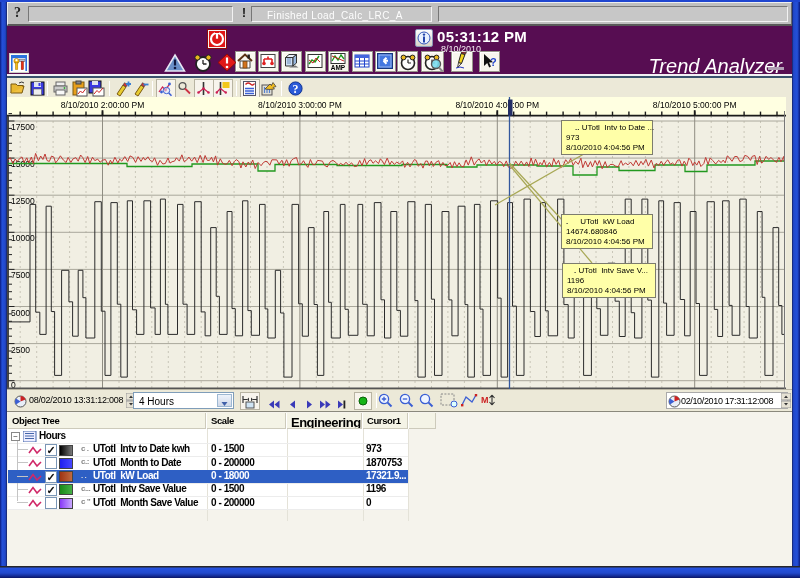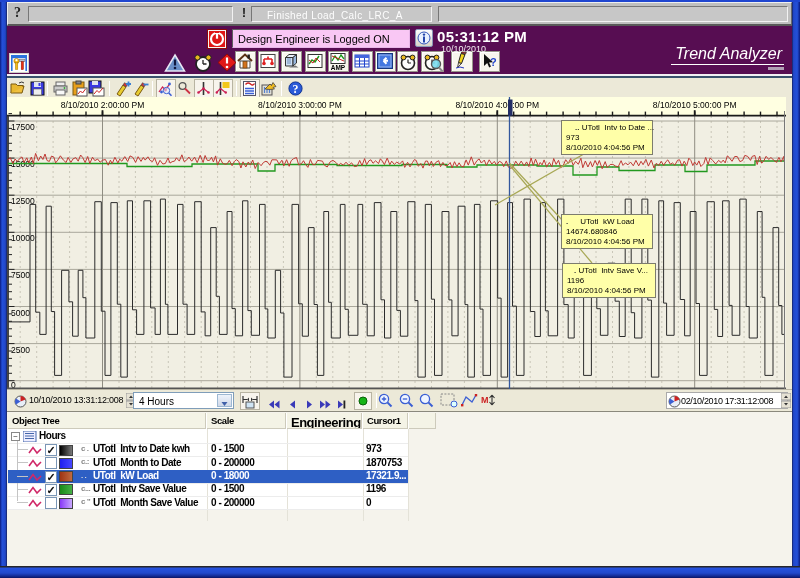--- a/index.html
+++ b/index.html
@@ -151,33 +151,30 @@
         <rect x="9.5" y="5.2" width="5.5" height="2.4" fill="#b9bdc9" stroke="#5a5e68" stroke-width="0.5"></rect>
         <rect x="11.2" y="7.6" width="2.2" height="8" fill="#e83010" stroke="#8a1205" stroke-width="0.5"></rect>
       </svg></div>
  <div class="abs" style="left:200px;top:3px;width:20px;height:20px;background:#df1616;border:1px solid #8a0a0a;box-shadow:inset 0 0 0 1px #f4f4f4">
    <svg width="18" height="18">
         <circle cx="9" cy="9" r="6" fill="none" stroke="#ffffff" stroke-width="2.2"></circle>
         <rect x="7.9" y="2.2" width="2.2" height="6.5" fill="#fff"></rect>
         <rect x="7" y="1.4" width="4" height="1.6" fill="#df1616"></rect>
       </svg>
  </div>
- <div class="abs" style="left:225px;top:3px;width:178px;height:19px;background:#f9c7f4;border-top:1px solid #5e5e5e;border-left:1px solid #5e5e5e;border-bottom:1px solid #e8b7e8;border-right:1px solid #e8b7e8">
-   <span style="position:absolute;left:5px;top:3px;font-size:11px;color:#000">Design Engineer is Logged ON</span>
- </div>
  <div class="abs" style="left:408px;top:3px;width:18px;height:18px;background:linear-gradient(#fdfdfd,#d8d5c8);border:1px solid #8a98b8;border-radius:2px">
   <svg width="16" height="16">
         <circle cx="8" cy="8" r="6" fill="#e8f0ff" stroke="#3355bb"></circle>
         <rect x="7" y="6.5" width="2" height="6" fill="#2244aa"></rect>
         <circle cx="8" cy="4.6" r="1.2" fill="#2244aa"></circle>
       </svg>
  </div>
  <div class="abs" style="left:430px;top:2px;font-size:15px;font-weight:bold;color:#fff;letter-spacing:.3px">05:31:12 PM</div>
- <div class="abs" style="left:434px;top:18px;font-size:9px;color:#f4eef2">10/10/2010</div>
- <div class="abs" style="right:8px;top:4px;font-size:16px;font-style:italic;color:#fff;font-weight:500;border-bottom:1.5px solid #fff;padding:15px 2px 1px 4px">Trend Analyzer</div>
+ <div class="abs" style="left:434px;top:18px;font-size:9px;color:#f4eef2">8/10/2010</div>
+ <div class="abs" style="right:8px;top:14px;font-size:20px;font-style:italic;color:#fff;font-weight:500;border-bottom:1.5px solid #fff;padding:15px 2px 1px 4px">Trend Analyzer</div>
  <div class="abs" style="left:761px;top:41px;width:16px;height:2.5px;background:#b2a0b5"></div>
 
 <div class="abs" style="left:157px;top:27px"><svg width="22" height="20">
         <path d="M11 2 L20.5 18 L1.5 18 Z" fill="#6a8fc8" stroke="#e8e8f4" stroke-width="1.5"></path>
         <path d="M11 6.5 v6" stroke="#101840" stroke-width="2.2"></path>
         <circle cx="11" cy="15" r="1.3" fill="#101840"></circle>
       </svg></div>
 <div class="abs" style="left:185px;top:26px"><svg width="22" height="21">
         <circle cx="11" cy="12" r="7" fill="#fdfdfd" stroke="#222" stroke-width="1.8"></circle>
         <circle cx="5.5" cy="5.5" r="2.6" fill="#e8b820" stroke="#222"></circle>
@@ -471,21 +468,21 @@
   <span class="tl">8/10/2010 4:04:56 PM</span>
 </div>
 </div>
 
 <div id="tool3">
 <div class="abs" style="left:7px;top:4px"><svg width="13" height="13">
         <circle cx="6.5" cy="6.5" r="5.5" fill="#e8eef8" stroke="#555"></circle>
         <path d="M6.5 6.5 L6.5 1 A5.5 5.5 0 0 1 11.6 4.5 Z" fill="#cc2222"></path>
         <path d="M6.5 6.5 L2 9.5 A5.5 5.5 0 0 1 2 3.5 Z" fill="#3b5fd4"></path>
       </svg></div>
-    <div class="abs" style="left:22px;top:5px;font-size:9px;color:#000;letter-spacing:-0.25px">10/10/2010 13:31:12:008</div>
+    <div class="abs" style="left:22px;top:5px;font-size:9px;color:#000;letter-spacing:-0.25px">08/02/2010 13:31:12:008</div>
     <div class="abs" style="left:119px;top:3px"><svg width="10" height="15">
         <rect x="0" y="0" width="10" height="7" fill="#e6e2d4" stroke="#999"></rect>
         <rect x="0" y="8" width="10" height="7" fill="#e6e2d4" stroke="#999"></rect>
         <path d="M5 2.5 l2 2.5 h-4 Z" fill="#333"></path>
         <path d="M5 12.5 l-2 -2.5 h4 Z" fill="#333"></path>
       </svg></div>
     <div class="abs" style="left:126px;top:2px;width:101px;height:17px;background:#fff;border:1px solid #7f9db9">
       <span style="position:absolute;left:5px;top:3px;font-size:10px">4 Hours</span>
       <span style="position:absolute;right:1px;top:1px;width:15px;height:13px;background:linear-gradient(#eef3fb,#cfd8e8);border:1px solid #9db8d2"><svg width="13" height="11">
           <path d="M3.5 4 h6 l-3 4 Z" fill="#4060a8"></path>

